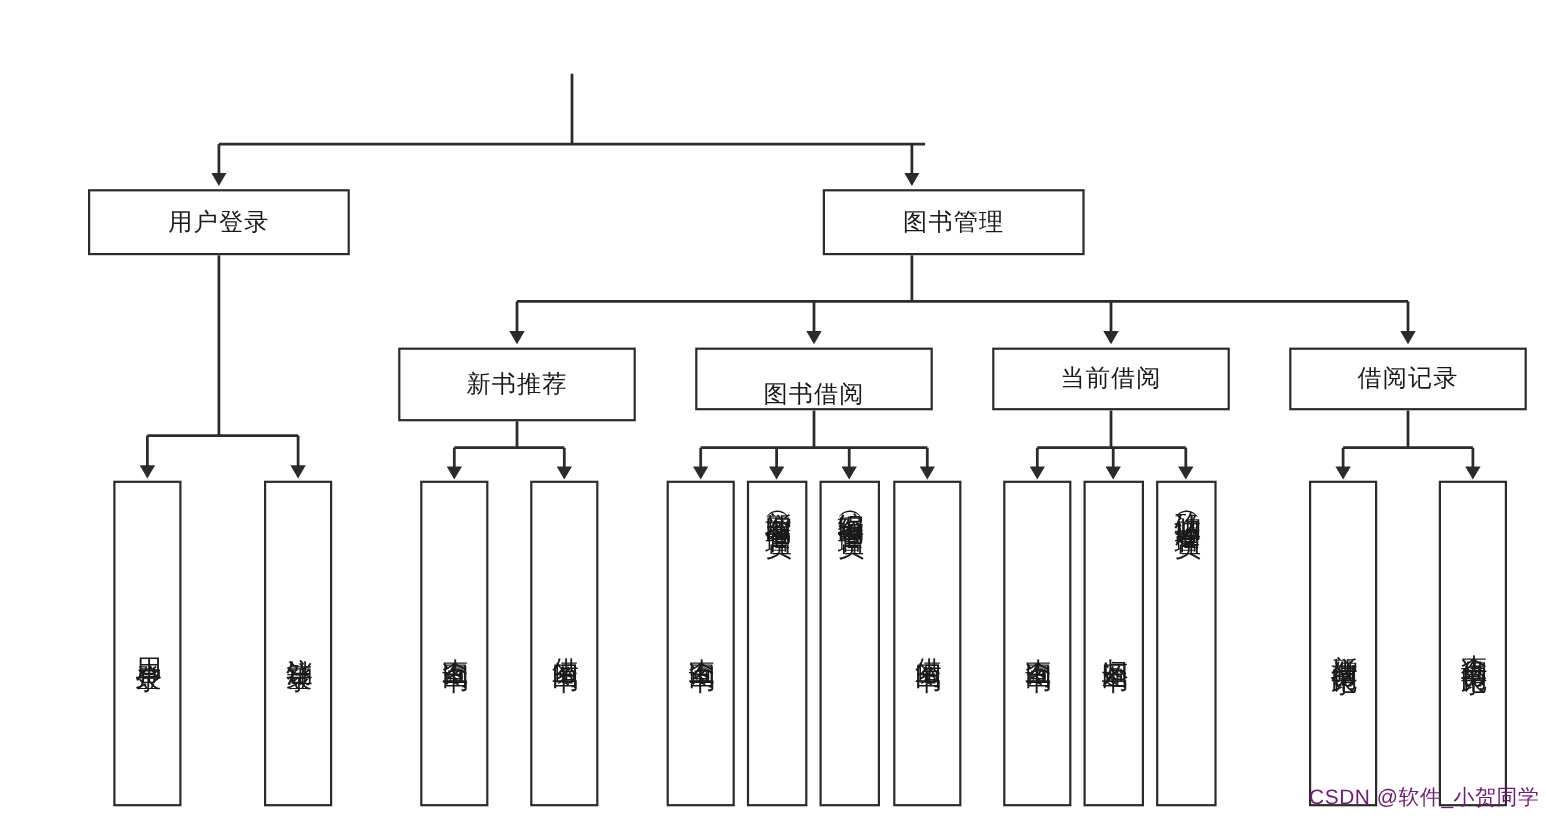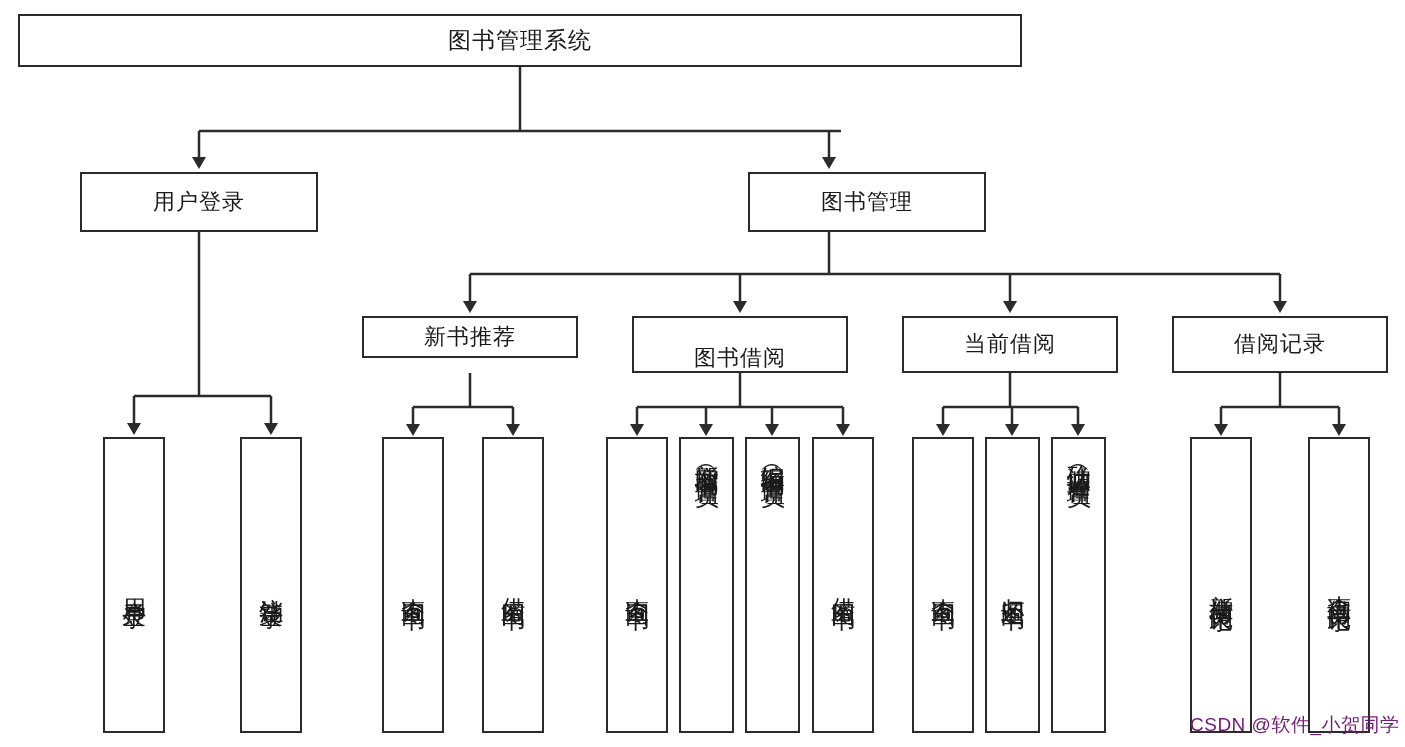--- a/index.html
+++ b/index.html
@@ -114,32 +114,29 @@
       <path d="M1012,407 L1012,425" marker-end="url(#arrow)"></path>
       <path d="M1078,407 L1078,425" marker-end="url(#arrow)"></path>
 
       <path d="M1280,373 L1280,407"></path>
       <path d="M1221,407 L1339,407"></path>
       <path d="M1221,407 L1221,425" marker-end="url(#arrow)"></path>
       <path d="M1339,407 L1339,425" marker-end="url(#arrow)"></path>
     </g>
   </svg>
 
-  <div class="node node-root" style="left: 18px; top: 14px; width: 1004px; height: 53px;">
-    <span class="node-h">图书管理系统</span>
-  </div>
 
   <div class="node node-l2" style="left: 80px; top: 172px; width: 238px; height: 60px;">
     <span class="node-h">用户登录</span>
   </div>
   <div class="node node-l2" style="left: 748px; top: 172px; width: 238px; height: 60px;">
     <span class="node-h">图书管理</span>
   </div>
 
-  <div class="node node-l3" style="left: 362px; top: 316px; width: 216px; height: 42px;">
+  <div class="node node-l3" style="left: 362px; top: 316px; width: 216px; height: 67px;">
     <span class="node-h">新书推荐</span>
   </div>
   <div class="node node-l3" style="left: 632px; top: 316px; width: 216px; height: 57px; align-items: flex-end;">
     <span class="node-h">图书借阅</span>
   </div>
   <div class="node node-l3" style="left: 902px; top: 316px; width: 216px; height: 57px;">
     <span class="node-h">当前借阅</span>
   </div>
   <div class="node node-l3" style="left: 1172px; top: 316px; width: 216px; height: 57px;">
     <span class="node-h">借阅记录</span>

